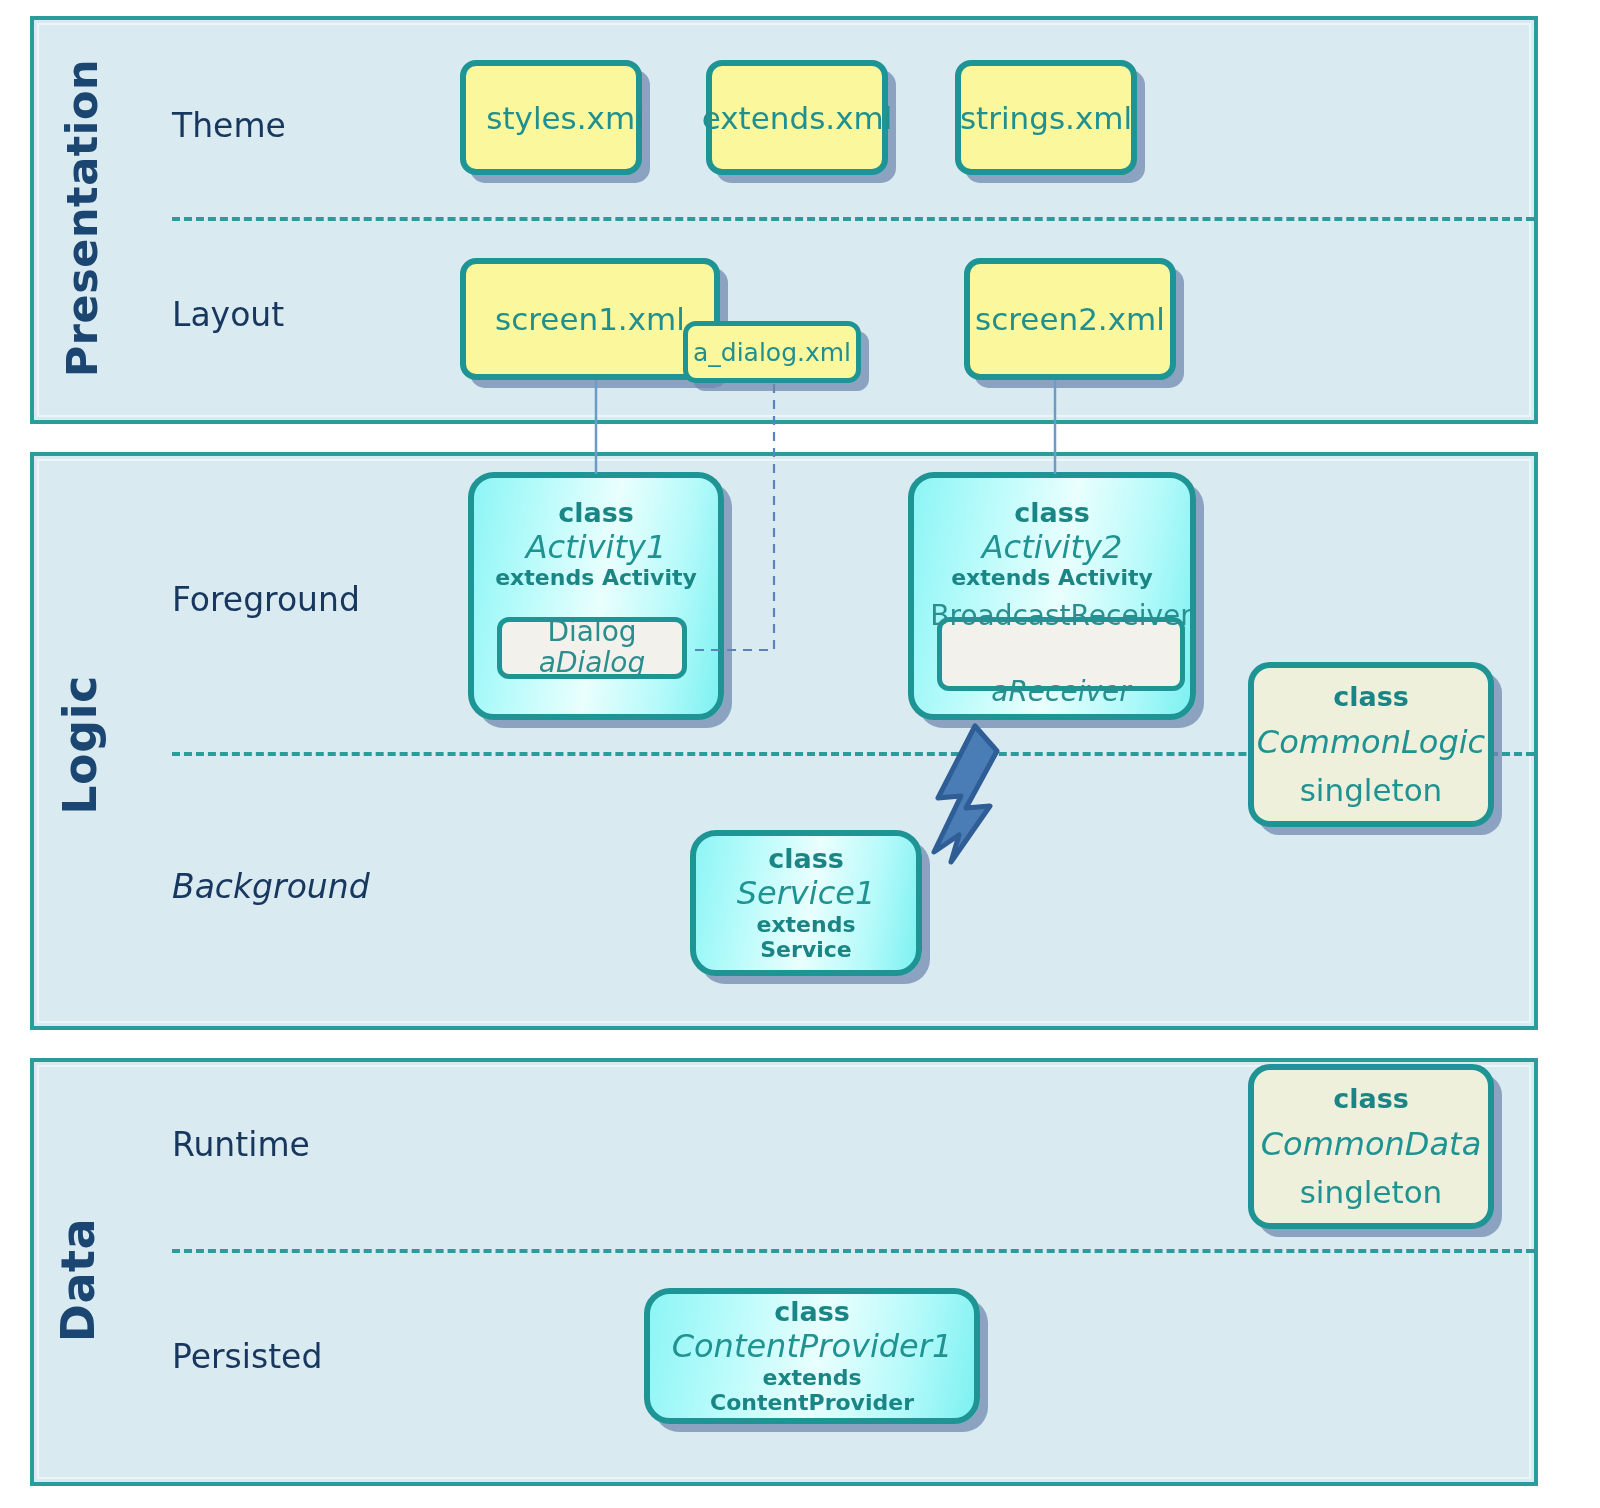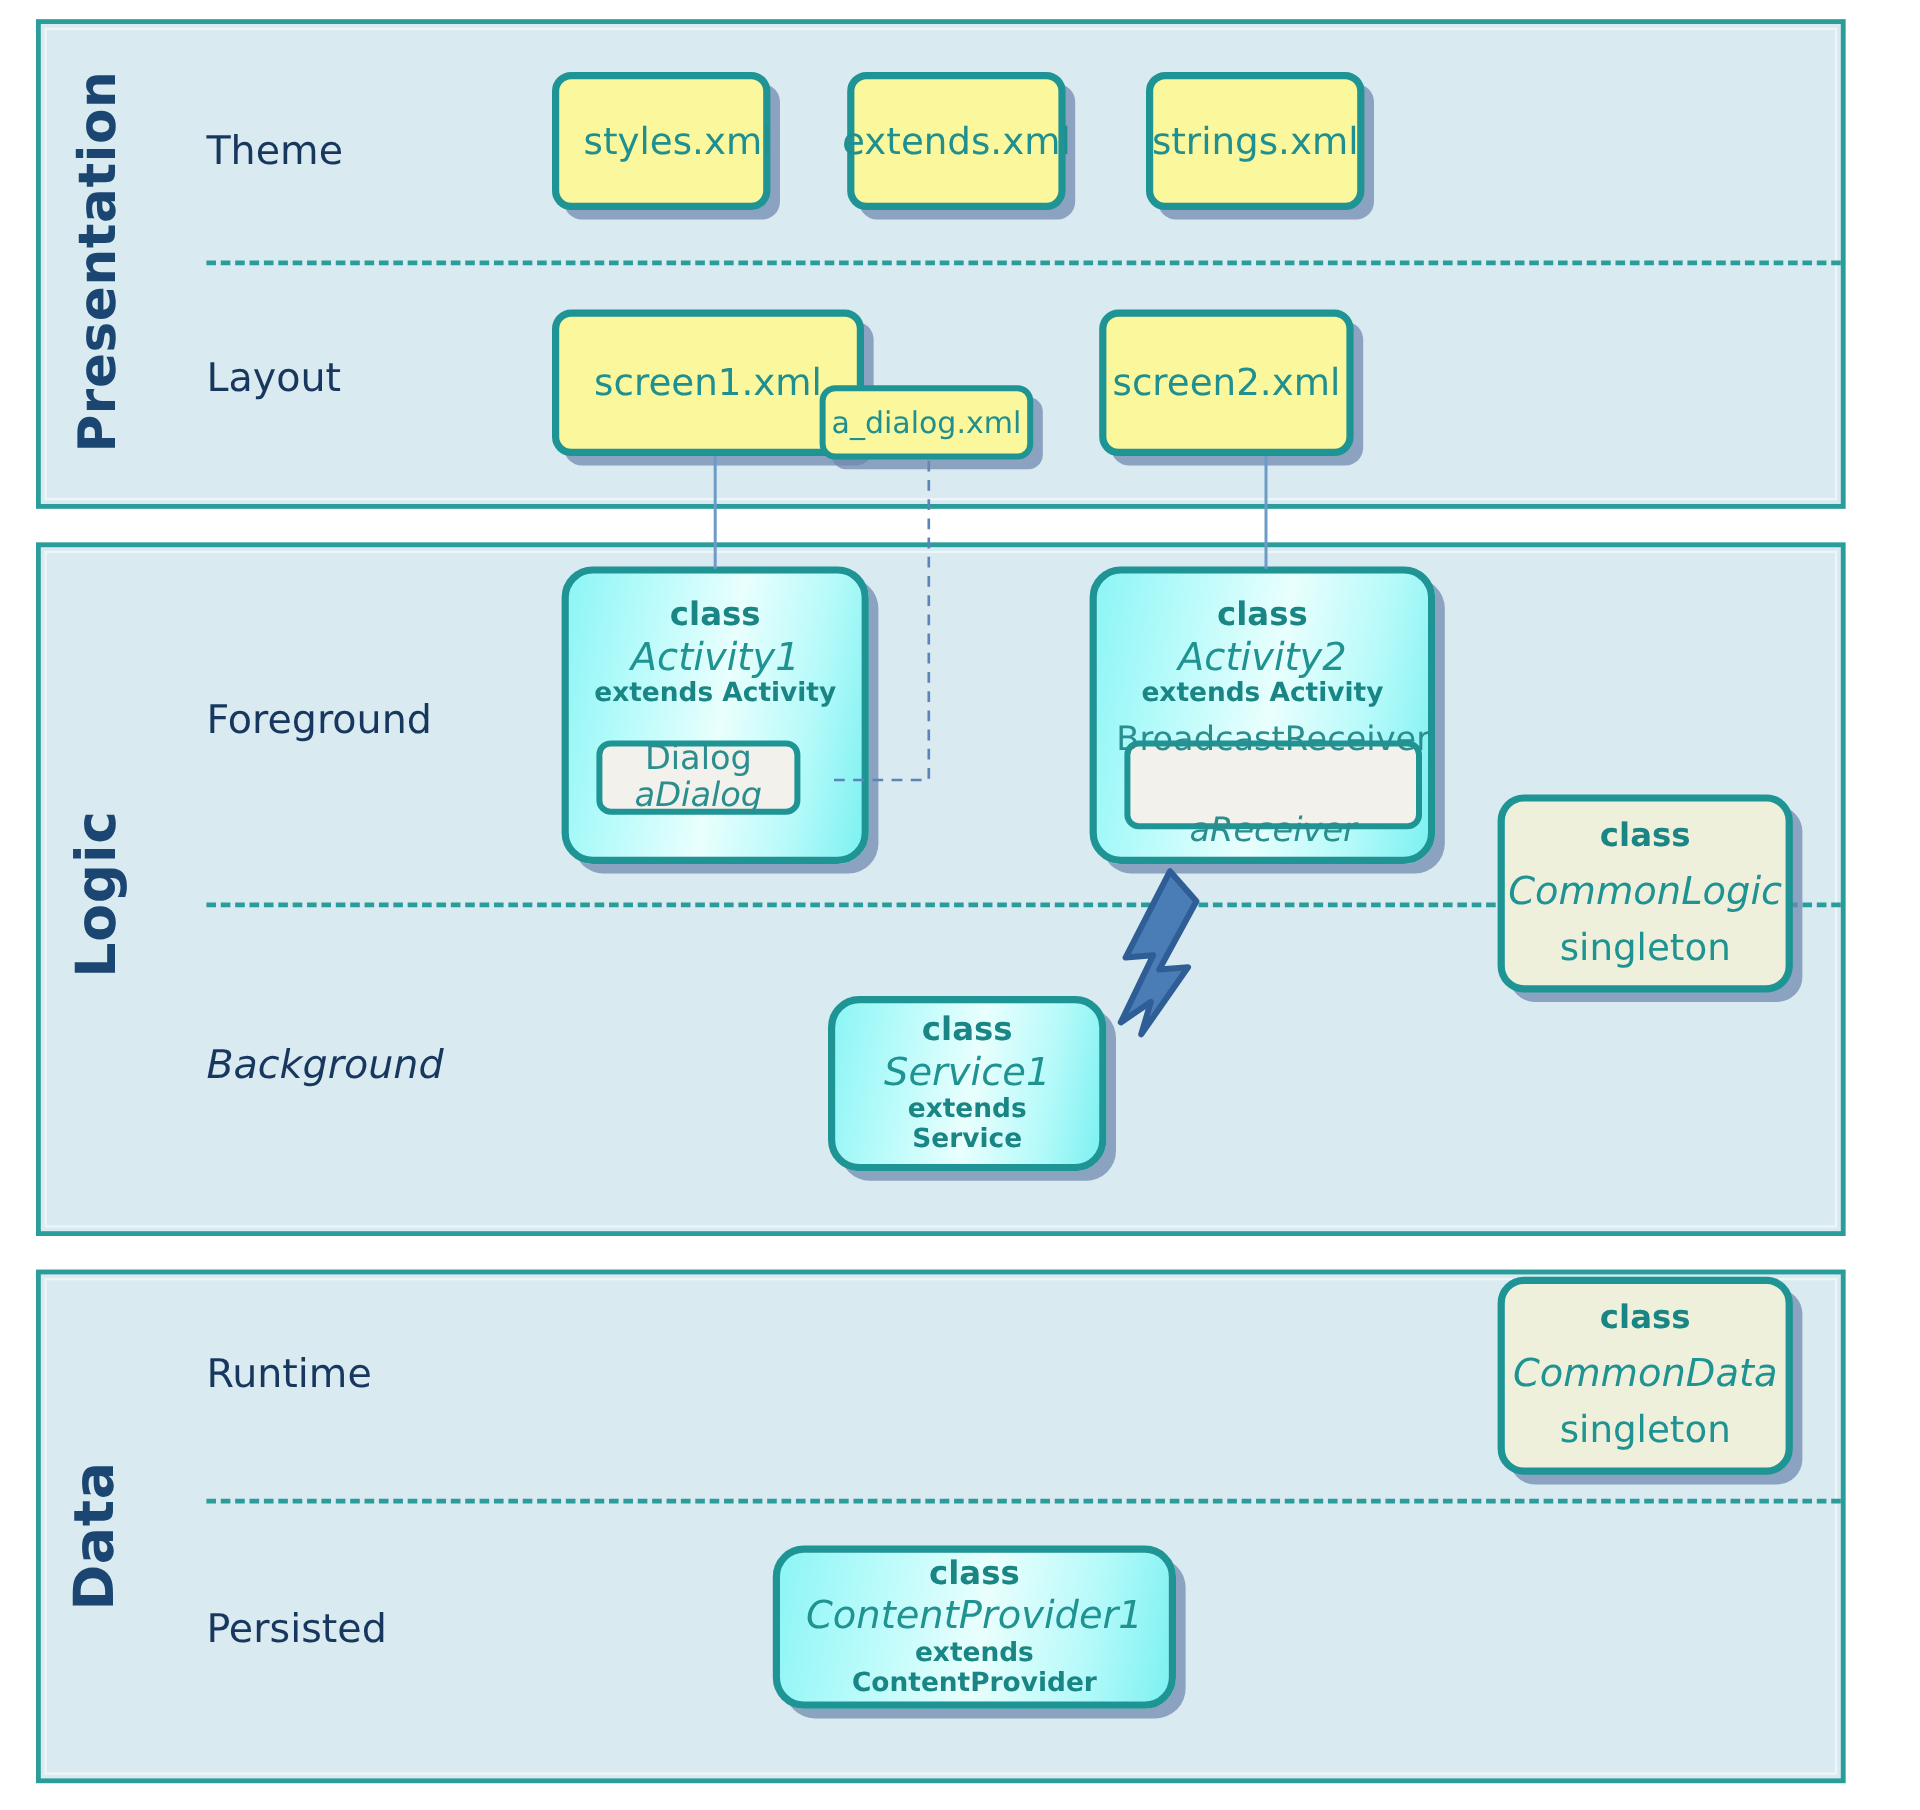--- a/index.html
+++ b/index.html
@@ -199,21 +199,21 @@
   <div class="node xml" style="left:706px; top:60px; width:182px; height:115px;">
     <span class="lbl">extends.xml</span>
   </div>
   <div class="node xml" style="left:955px; top:60px; width:182px; height:115px;">
     <span class="lbl">strings.xml</span>
   </div>
 
   <div class="node xml" style="left:460px; top:258px; width:260px; height:122px;">
     <span class="lbl">screen1.xml</span>
   </div>
-  <div class="node xml" style="left:916px; top:258px; width:212px; height:122px;">
+  <div class="node xml" style="left:964px; top:258px; width:212px; height:122px;">
     <span class="lbl">screen2.xml</span>
   </div>
   <div class="node xml small" style="left:683px; top:321px; width:178px; height:62px; z-index:5;">
     <span class="lbl">a_dialog.xml</span>
   </div>
 
   <div class="section" style="left:30px; top:452px; width:1508px; height:578px;">
     <div class="section-inner-edge"></div>
   </div>
   <div class="band-title" style="left:-60px; top:718px; width:280px; font-size:46px; transform:rotate(-90deg);">Logic</div>
@@ -221,21 +221,21 @@
   <div class="row-label" style="left:172px; top:580px;">Foreground</div>
   <div class="row-label" style="left:172px; top:867px;font-style:italic;">Background</div>
 
   <div class="sub-divider" style="left:172px; top:752px; width:1362px;"></div>
 
   <div class="node cls" style="left:468px; top:472px; width:256px; height:248px; justify-content:flex-start; padding-top:20px;">
     <span class="kw">class</span>
     <span class="nm">Activity1</span>
     <span class="ext">extends Activity</span>
   </div>
-  <div class="member" style="left:497px; top:617px; width:170px; height:62px; z-index:6;">
+  <div class="member" style="left:497px; top:617px; width:190px; height:62px; z-index:6;">
     <span class="mrow">
       <span>Dialog</span>
       <i>aDialog</i>
     </span>
   </div>
 
   <div class="node cls" style="left:908px; top:472px; width:288px; height:248px; justify-content:flex-start; padding-top:20px;">
     <span class="kw">class</span>
     <span class="nm">Activity2</span>
     <span class="ext">extends Activity</span>

